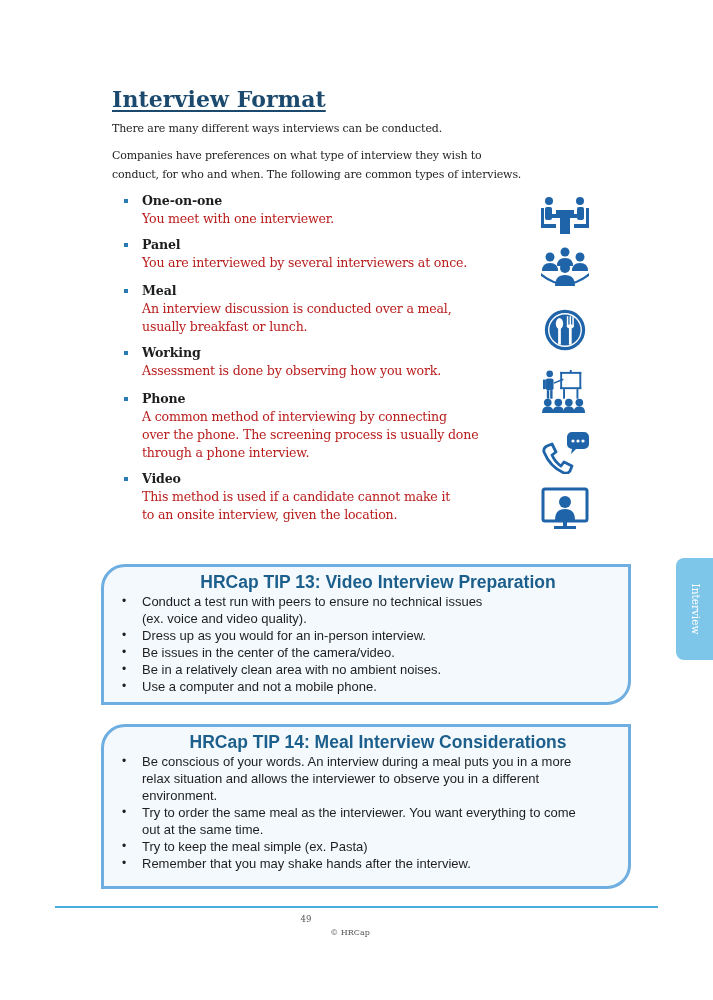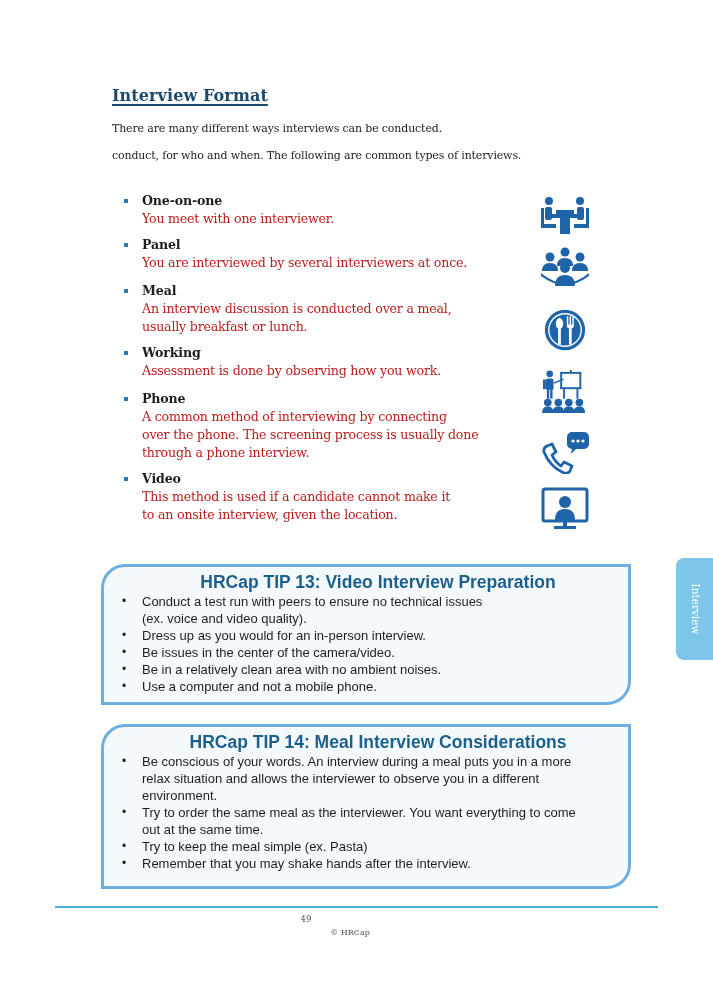--- a/index.html
+++ b/index.html
@@ -1,21 +1,21 @@
 <!DOCTYPE html>
 <html><head>
 <meta charset="utf-8">
 <style>
   html, body { margin: 0; padding: 0; background: #ffffff; }
   body { width: 713px; height: 1000px; position: relative; overflow: hidden; }
 
   .page-title {
     position: absolute; left: 112px; top: 86px;
     font-family: "DejaVu Serif", serif; font-weight: bold;
-    font-size: 16px; color: #1b4a6e; text-decoration: underline;
+    font-size: 22px; color: #1b4a6e; text-decoration: underline;
     text-decoration-thickness: 2px; text-underline-offset: 3px;
     letter-spacing: 0.1px;
   }
   .intro {
     position: absolute; left: 112px; width: 520px;
     font-family: "DejaVu Serif", serif; font-size: 11px; color: #1e1e1e;
     line-height: 19px; letter-spacing: -0.15px;
   }
   .intro1 { top: 119px; }
   .intro2 { top: 146px; }
@@ -88,20 +88,21 @@
 <body>
 
 <div>
 
   <div class="page-title">Interview Format</div>
 
   <div class="intro intro1">
     <span>There are many different ways interviews can be conducted.</span>
   </div>
   <div class="intro intro2">
+    <span style="display:block">Companies have preferences on what type of interview they wish to</span>
     <span style="display:block">conduct, for who and when. The following are common types of interviews.</span>
   </div>
 
   <ul class="types">
     <li class="type-item" style="top:0px">
       <span class="type-bullet"></span>
       <span class="type-name">One-on-one</span>
       <div class="type-desc">
         <span>You meet with one interviewer.</span>
       </div>

